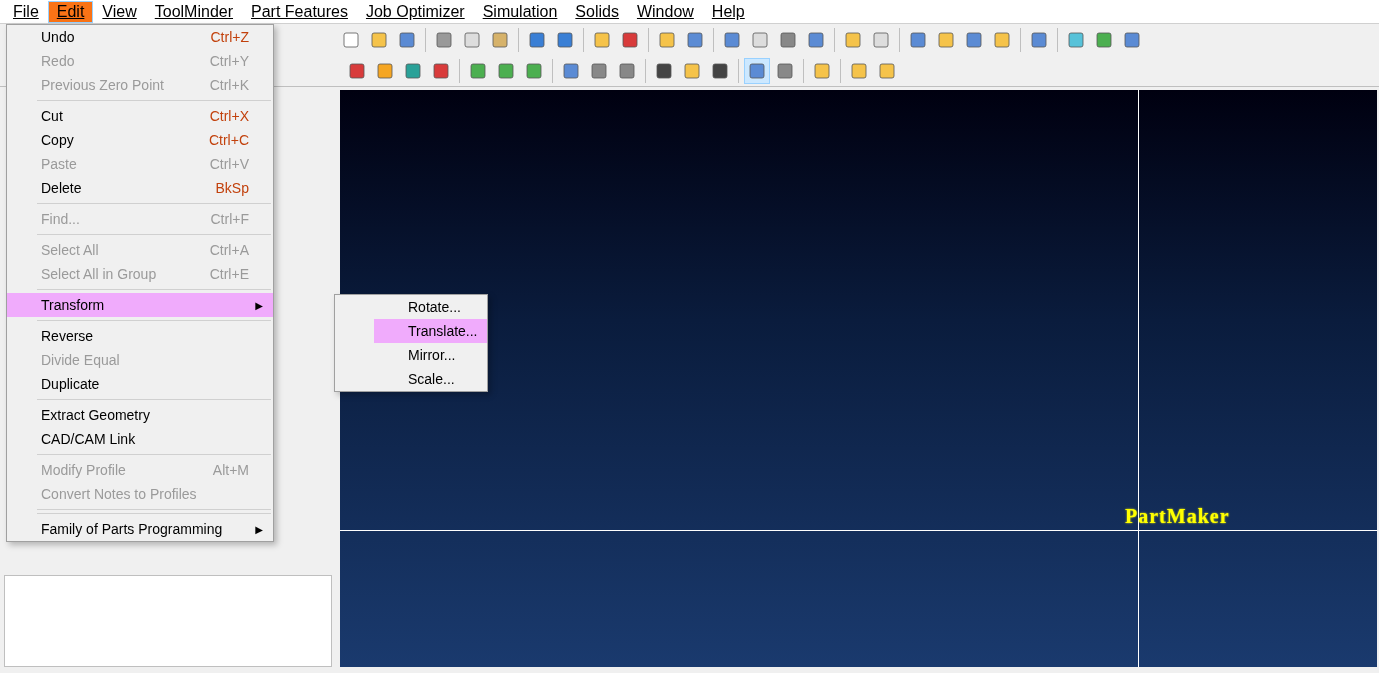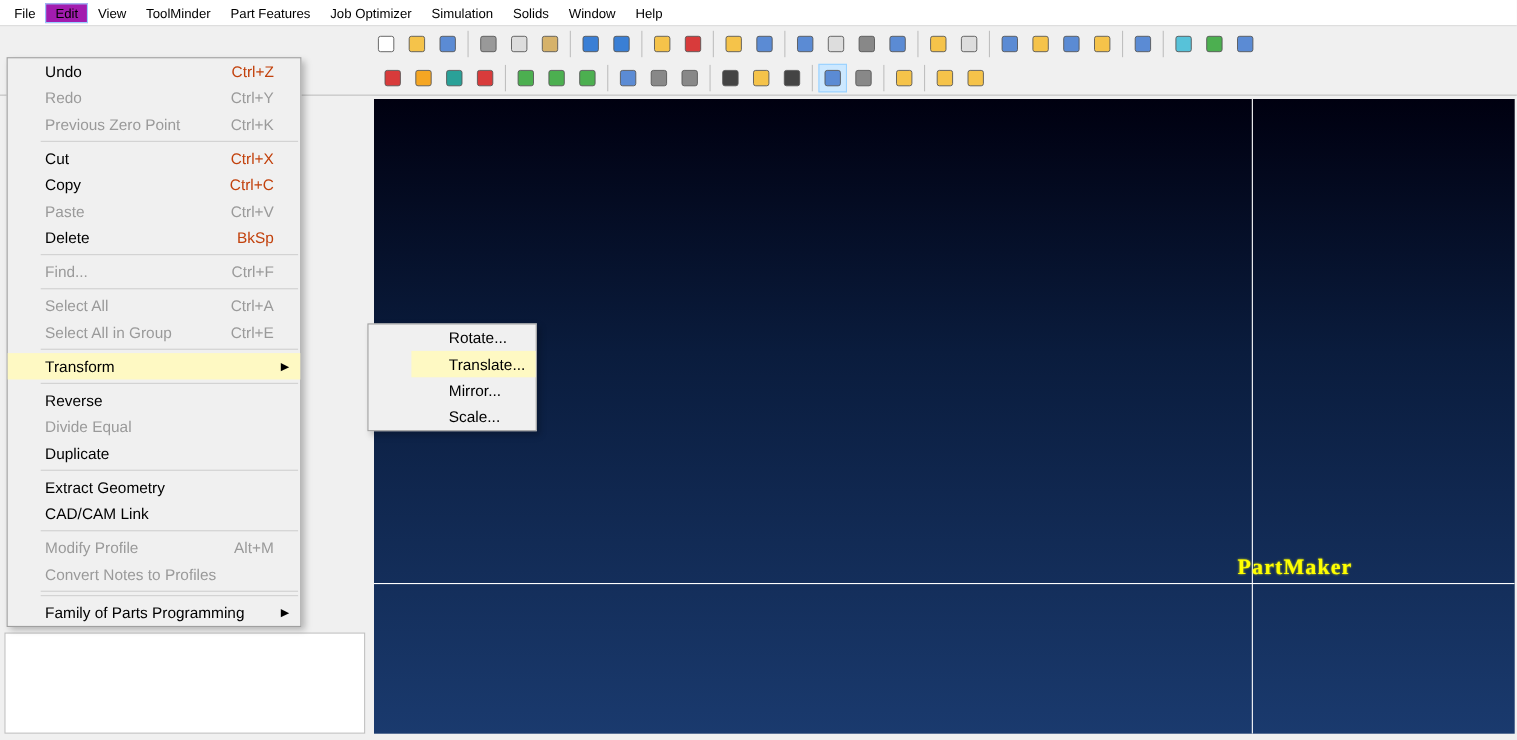--- a/index.html
+++ b/index.html
@@ -16,24 +16,25 @@
     display: flex;
     background: #fff;
     height: 24px;
     align-items: center;
     padding: 0 4px;
     border-bottom: 1px solid #d0d0d0;
   }
   .menubar .mitem {
     padding: 2px 9px;
     cursor: default;
-    font-size: 12px;
+    font-size: 16px;
+    text-decoration: underline;
   }
   .menubar .mitem.active {
-    background: #a21caf;
+    background: #f97316;
     border: 1px solid #99d1ff;
     padding: 1px 8px;
   }
   .toolbars {
     background: #f0f0f0;
     border-bottom: 1px solid #bfbfbf;
   }
   .trow {
     display: flex;
     align-items: center;
@@ -107,41 +108,40 @@
     position: absolute;
     background: #f0f0f0;
     border: 1px solid #a0a0a0;
     box-shadow: 3px 3px 6px rgba(0,0,0,0.25);
     font-size: 14px;
   }
   .dropdown.edit-menu {
     left: 6px;
     top: 24px;
     width: 268px;
-    margin-top: 28px;
   }
   .dropdown.sub-menu {
     left: 334px;
     top: 294px;
     width: 154px;
     padding-left: 39px;
   }
   .drow {
     display: flex;
     align-items: center;
     height: 24px;
     padding: 0 24px 0 34px;
     position: relative;
     cursor: default;
   }
   .drow .label { flex: 1; }
   .drow .shortcut { color: #c2410c; }
   .drow.disabled { color: #9a9a9a; }
   .drow.disabled .shortcut { color: #9a9a9a; }
-  .drow.hover { background: #fef9c3; }
+  .drow.hover { background: #f0abfc; }
   .drow .arrow {
     position: absolute;
     right: 10px;
     font-size: 10px;
   }
   .dsep {
     height: 1px;
     background: #d0d0d0;
     margin: 3px 2px 3px 30px;
   }

